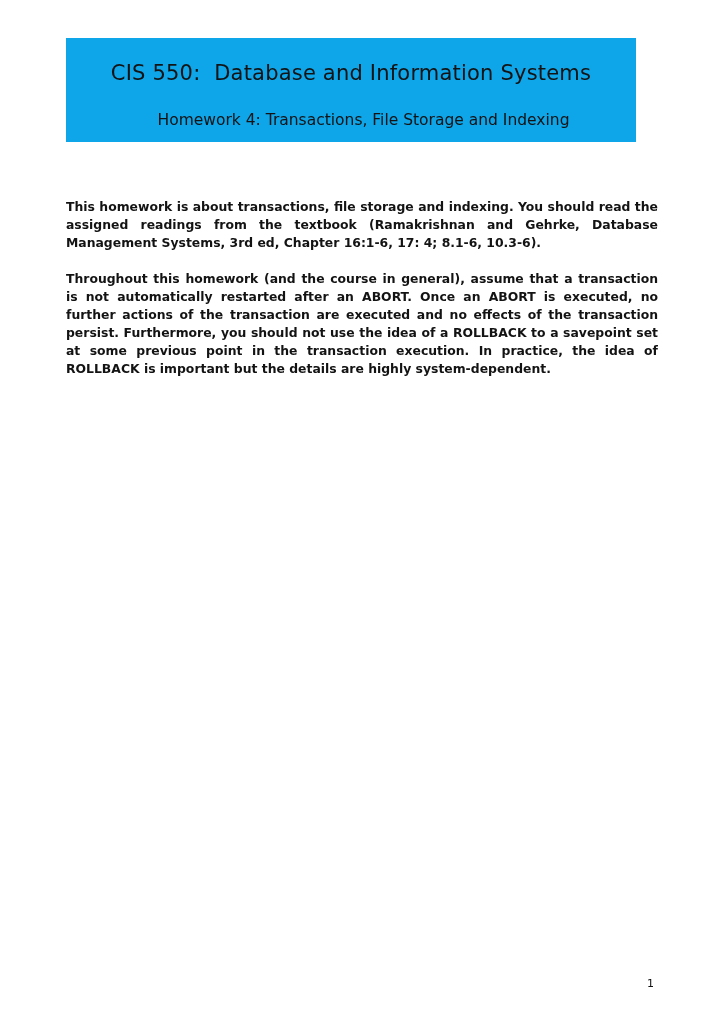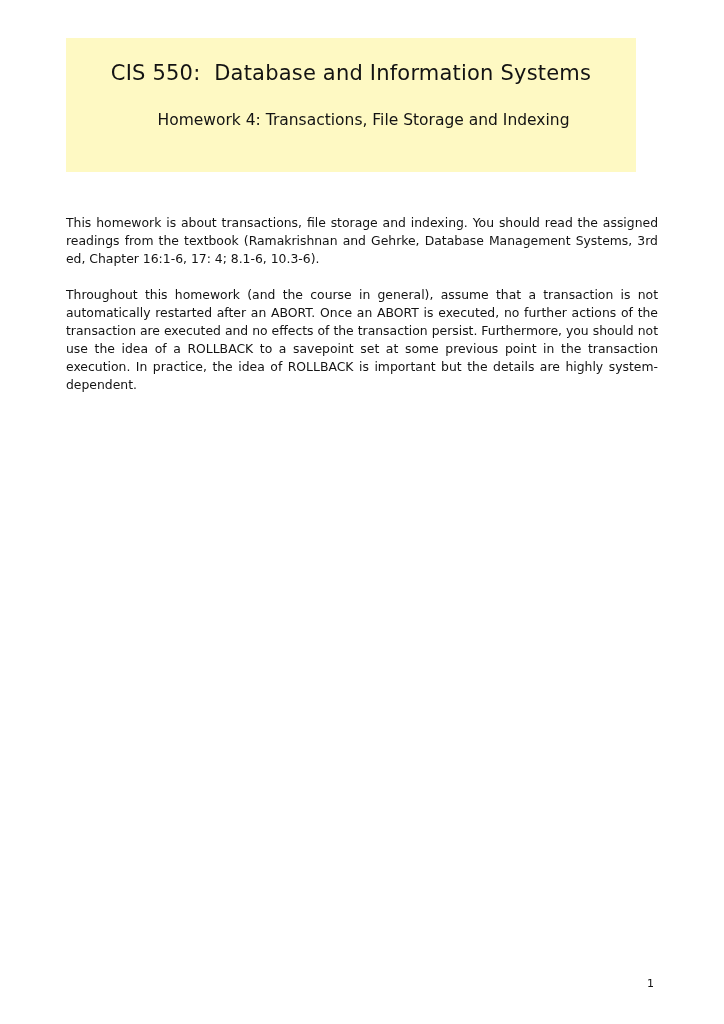--- a/index.html
+++ b/index.html
@@ -24,43 +24,44 @@
   }
   .doc-header {
     margin-top: 44px;
     font-size: 11px;
     line-height: 14px;
     color: #111111;
   }
   .banner {
     margin-top: 38px;
     width: 570px;
-    height: 134px;
+    height: 104px;
     margin-left: 0;
-    background: #fef9c3;
+    background: #0ea5e9;
     text-align: center;
     box-sizing: border-box;
     padding-top: 22px;
   }
   .banner-title {
     font-size: 21px;
     line-height: 26px;
     color: #131313;
     letter-spacing: 0.2px;
     white-space: pre;
   }
   .banner-subtitle {
     margin-top: 24px;
     font-size: 15.5px;
     line-height: 20px;
     color: #131313;
     margin-left: 25px;
   }
   .body-text {
-    margin-top: 42px;
+    margin-top: 56px;
+    font-weight: bold;
   }
   .para {
     font-size: 12.4px;
     line-height: 18px;
     text-align: justify;
     color: #131313;
     margin: 0 0 18px 0;
   }
   .page-number {
     position: absolute;

